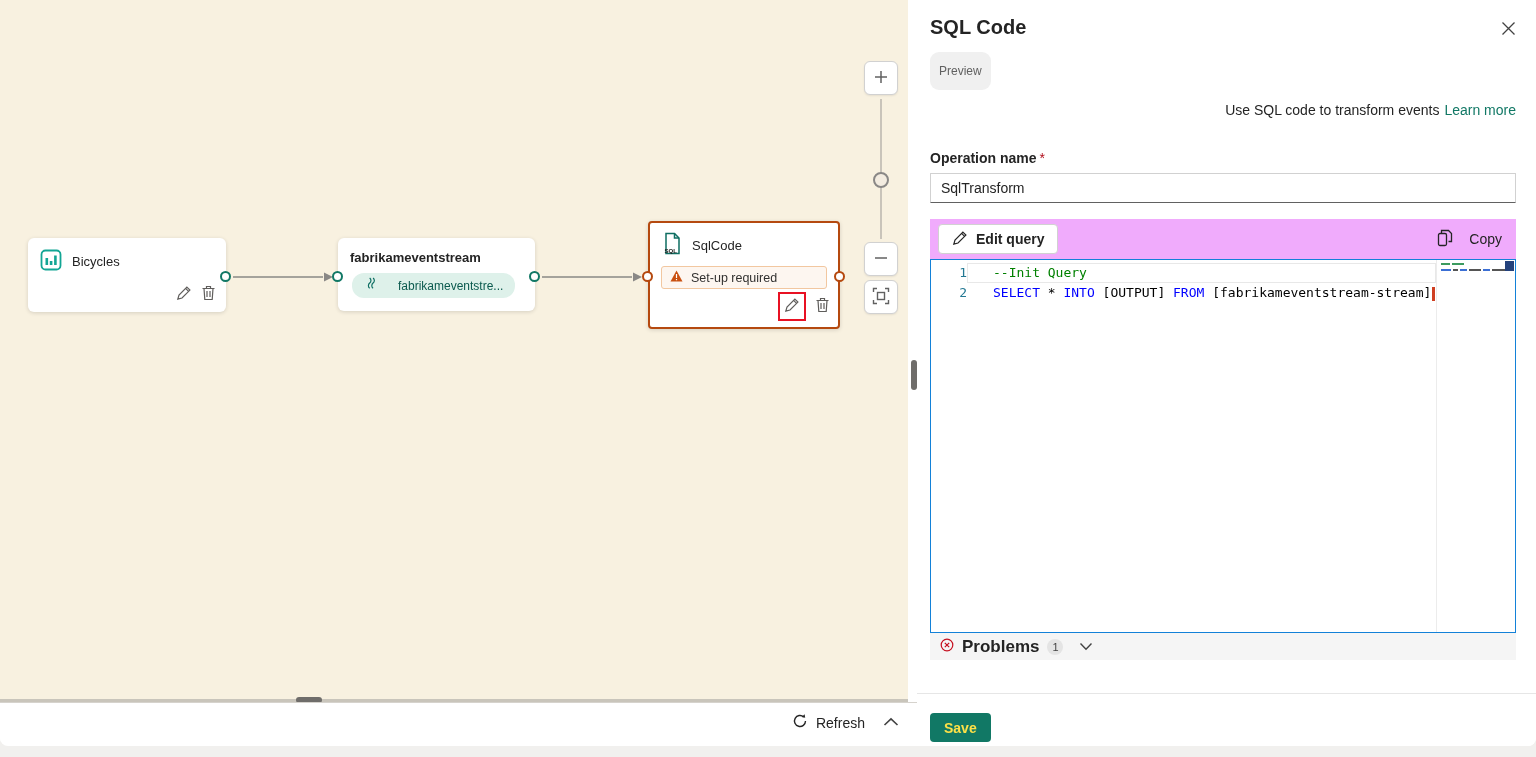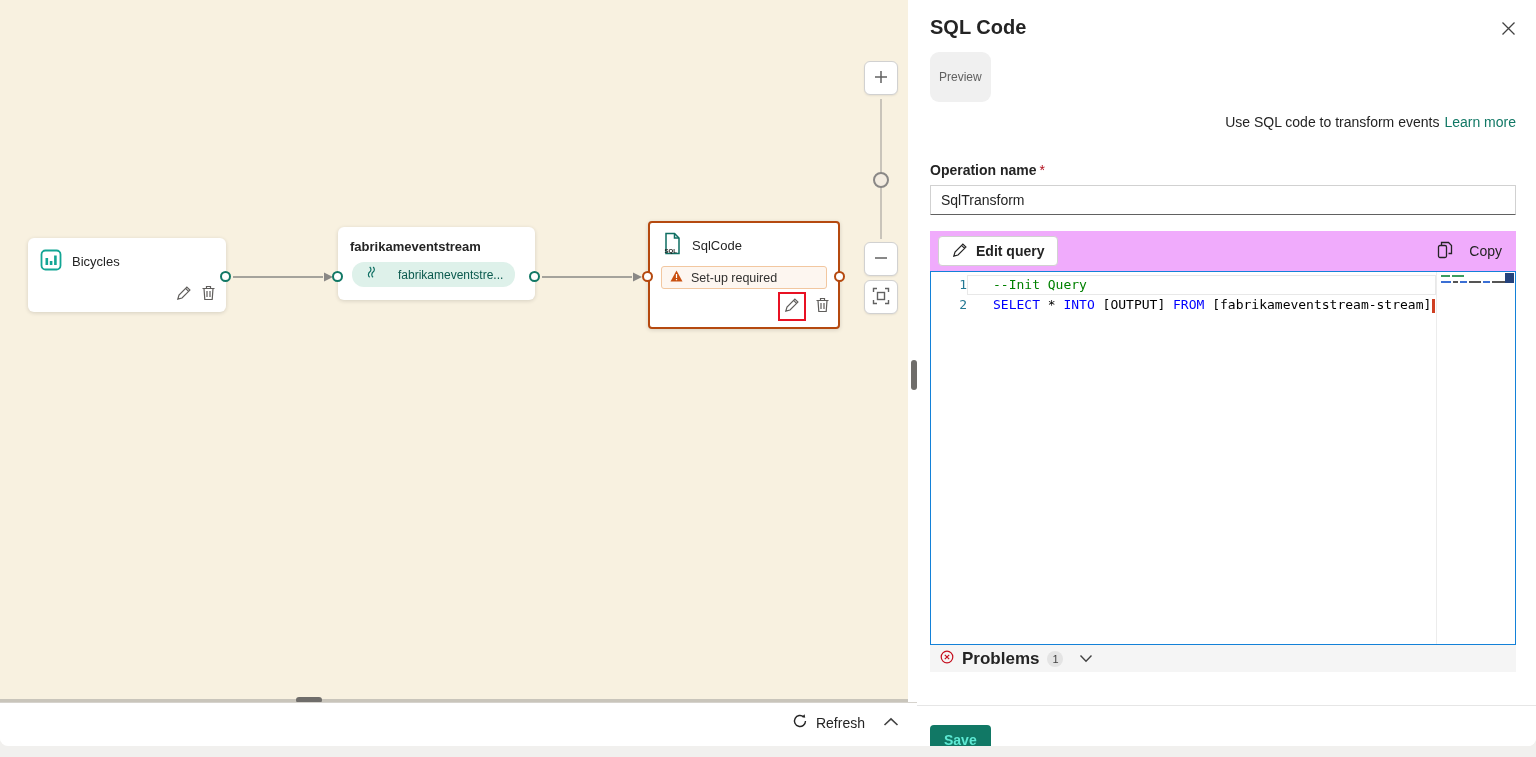--- a/index.html
+++ b/index.html
@@ -19,21 +19,21 @@
   .canvas{position:absolute;left:0;top:0;width:908px;height:702px;background:var(--canvas-bg);}
   .arrows{position:absolute;left:0;top:0;pointer-events:none;}
 
   .node{position:absolute;background:#fff;border-radius:6px;box-shadow:0 1px 4px rgba(0,0,0,.14);font-size:13px;}
   .node-title-row{display:flex;align-items:center;gap:10px;padding:11px 12px 0 12px;}
   .node-actions{position:absolute;right:10px;bottom:8px;display:flex;align-items:center;gap:9px;}
   .icon-btn{background:none;border:none;cursor:pointer;display:flex;align-items:center;color:var(--icon-grey);padding:0;}
   .annotation-box{border:2px solid var(--annot-red);padding:3px 4px;display:flex;align-items:center;background:transparent;}
 
   .node-bicycles{left:28px;top:238px;width:198px;height:74px;}
-  .node-eventstream{left:338px;top:227px;width:197px;height:73px;}
+  .node-eventstream{left:338px;top:238px;width:197px;height:73px;}
   .node-eventstream .node-title-row{padding-top:12px;font-weight:700;}
   .stream-pill{margin:8px 12px 0 14px;display:inline-flex;align-items:center;gap:20px;background:var(--pill-bg);
     border-radius:12px;padding:4px 12px;font-size:12px;color:var(--pill-text);max-width:168px;white-space:nowrap;}
   .node-sqlcode{left:648px;top:221px;width:192px;height:108px;border:2px solid var(--orange);border-radius:4px;}
   .warn-banner{margin:8px 11px 0 11px;display:flex;align-items:center;gap:8px;background:var(--warn-bg);
     border:1px solid var(--warn-border);border-radius:3px;padding:3px 8px;font-size:12.5px;color:#323130;height:23px;}
 
   .port{position:absolute;width:11px;height:11px;border-radius:50%;background:#fff;border:2.5px solid var(--teal);}
   .port.orange{border-color:var(--orange);}
 
@@ -53,21 +53,21 @@
     display:flex;align-items:center;justify-content:flex-end;gap:18px;padding-right:18px;}
   .refresh-btn{display:flex;align-items:center;gap:8px;background:none;border:none;font-size:14px;color:var(--txt);cursor:pointer;font-family:inherit;}
   .collapse-btn{background:none;border:none;cursor:pointer;display:flex;align-items:center;color:#424242;}
 
   
   .panel{position:absolute;left:917px;top:0;right:0;bottom:0;background:#fff;padding:16px 20px 0 13px;}
   .panel-header{display:flex;align-items:flex-end;justify-content:space-between;}
   .panel-title{font-size:20px;font-weight:700;color:var(--txt);}
   .close-btn{background:none;border:none;cursor:pointer;color:#424242;margin-top:2px;}
   .preview-badge{display:inline-block;margin-top:13px;background:#f0f0f0;color:#616161;font-size:12px;
-    padding:18px 9px;border-radius:9px;}
+    padding:12px 9px;border-radius:9px;}
   .panel-desc{margin-top:12px;font-size:14px;text-align:right;}
   .learn-more{color:var(--link);text-decoration:none;margin-left:5px;cursor:pointer;}
   .field-label{margin-top:32px;font-size:14px;font-weight:700;}
   .required{color:#b10e1c;margin-left:3px;font-weight:400;}
   .op-input{margin-top:7px;width:100%;height:30px;border:1px solid #d1d1d1;border-bottom-color:#616161;border-radius:1px;
     padding:0 10px;font-size:14px;font-family:inherit;color:var(--txt);display:block;}
   .editor-toolbar{margin-top:16px;height:40px;background:#f0abfc;display:flex;align-items:center;justify-content:space-between;padding:0 14px 0 8px;}
   .edit-query-btn{display:flex;align-items:center;gap:8px;background:#fff;border:1px solid #d1d1d1;border-radius:4px;
     height:30px;padding:0 13px;font-size:14px;font-weight:600;font-family:inherit;color:var(--txt);cursor:pointer;}
   .copy-btn{display:flex;align-items:center;gap:16px;background:none;border:none;font-size:14px;font-family:inherit;color:var(--txt);cursor:pointer;}
@@ -86,21 +86,21 @@
   .editor-vsb{width:11px;position:relative;}
   .editor-vsb .thumb{position:absolute;top:1px;left:1px;width:9px;height:10px;background:#24427c;}
 
   .problems-bar{height:27px;background:#f5f5f5;display:flex;align-items:center;gap:8px;padding:0 10px;cursor:pointer;}
   .problems-label{font-size:17px;font-weight:600;}
   .problems-count{background:#e4e4e4;color:#424242;font-size:11px;min-width:16px;height:16px;border-radius:8px;
     display:flex;align-items:center;justify-content:center;padding:0 4px;}
   .problems-chevron{margin-left:8px;display:flex;align-items:center;color:#424242;background:none;border:none;cursor:pointer;}
 
   .panel-divider{margin:33px -20px 0 -13px;height:1px;background:#e6e6e6;}
-  .save-btn{margin-top:19px;background:var(--save);color:#5eead4;border:none;border-radius:4px;height:29px;
+  .save-btn{margin-top:19px;background:var(--save);color:#fde047;border:none;border-radius:4px;height:29px;
     padding:4px 14px;font-size:14px;font-weight:700;font-family:inherit;cursor:pointer;}
 </style>
 </head>
 <body>
 
 <div class="app">
 
   <div class="canvas">
 
     <svg class="arrows" width="908" height="702">

